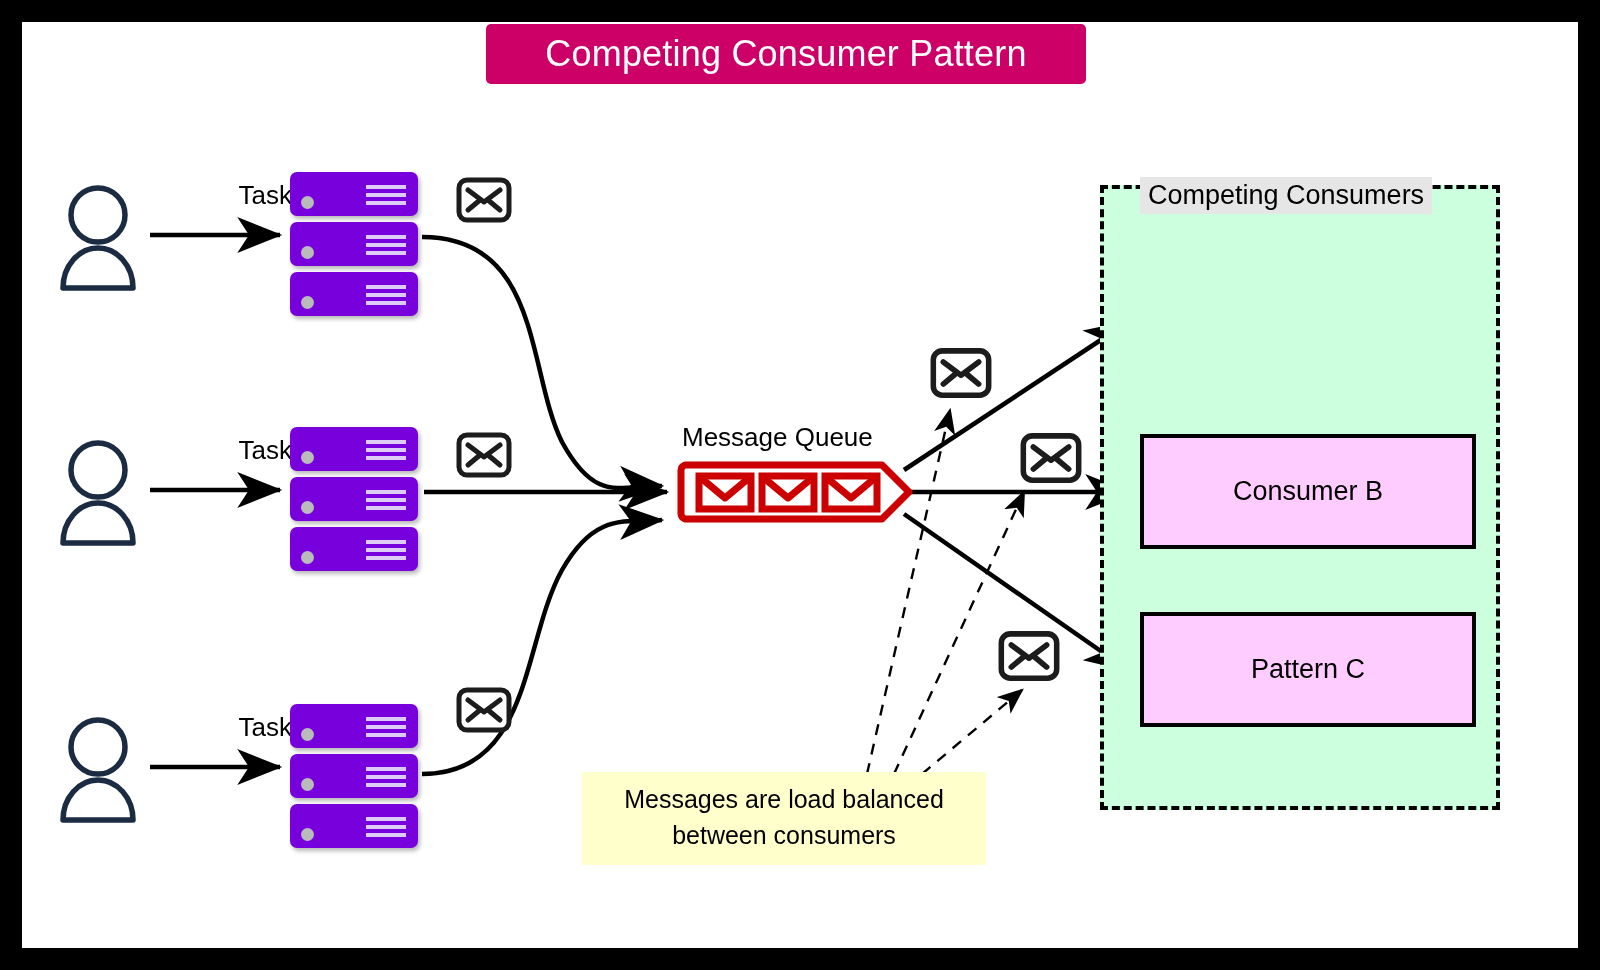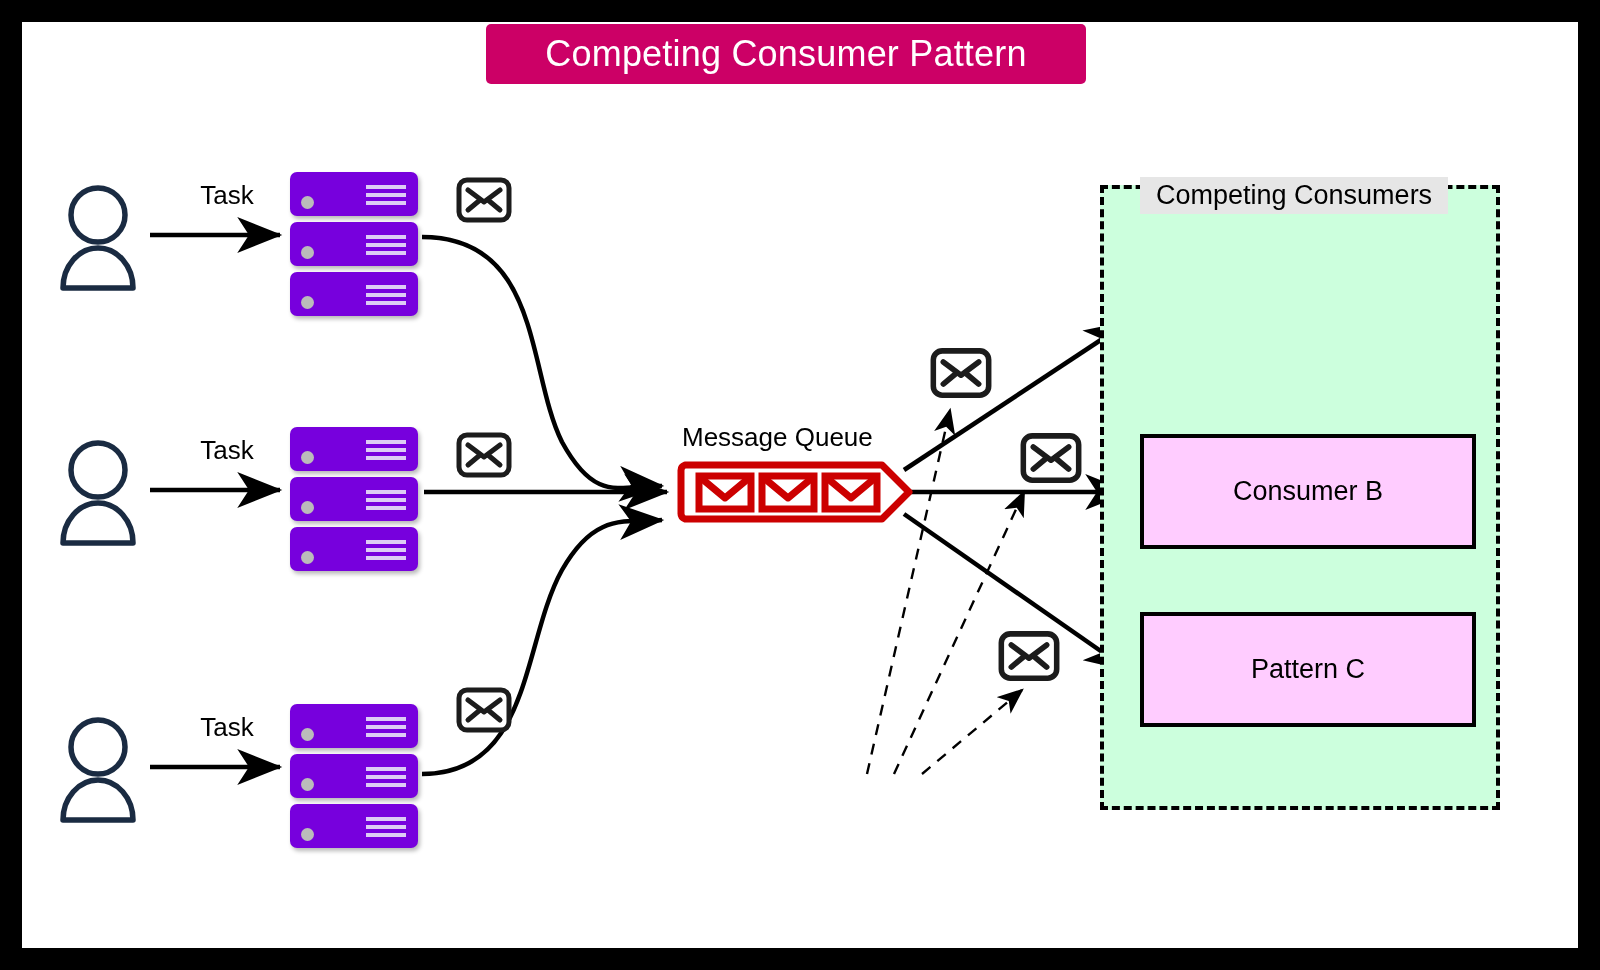--- a/index.html
+++ b/index.html
@@ -63,21 +63,21 @@
     left: 36px;
     top: 10px;
     width: 80px;
     height: 110px;
   }
   .task-label {
     position: absolute;
     left: 140px;
     top: 8px;
     width: 130px;
-    text-align: center;
+    text-align: right;
     font-size: 26px;
     color: #000000;
   }
   .server-stack {
     position: absolute;
     left: 268px;
     top: 0px;
     width: 132px;
     height: 152px;
   }
@@ -142,21 +142,21 @@
     width: 400px;
     height: 625px;
     background: #CCFFDD;
     border: 4px dashed #000000;
     box-sizing: border-box;
   }
   #consumers-group-label {
     position: absolute;
     left: 1118px;
     top: 155px;
-    padding: 3px 16px;
+    padding: 3px 8px;
     background: #E6E6E6;
     font-size: 27px;
     color: #000000;
     white-space: nowrap;
   }
   .consumer-box {
     position: absolute;
     left: 1118px;
     width: 336px;
     height: 115px;
@@ -373,15 +373,19 @@
     <div id="consumers-group"></div>
     <div id="consumers-group-label">Competing Consumers</div>
 
     <div class="consumer-box" style="top:412px;">
       <span>Consumer B</span>
     </div>
     <div class="consumer-box" style="top:590px;">
       <span>Pattern C</span>
     </div>
 
+    <div id="note-box">
+      <div>Messages are load balanced</div>
+      <div>between consumers</div>
+    </div>
 
   </div>
 </div>
 
 </body></html>

